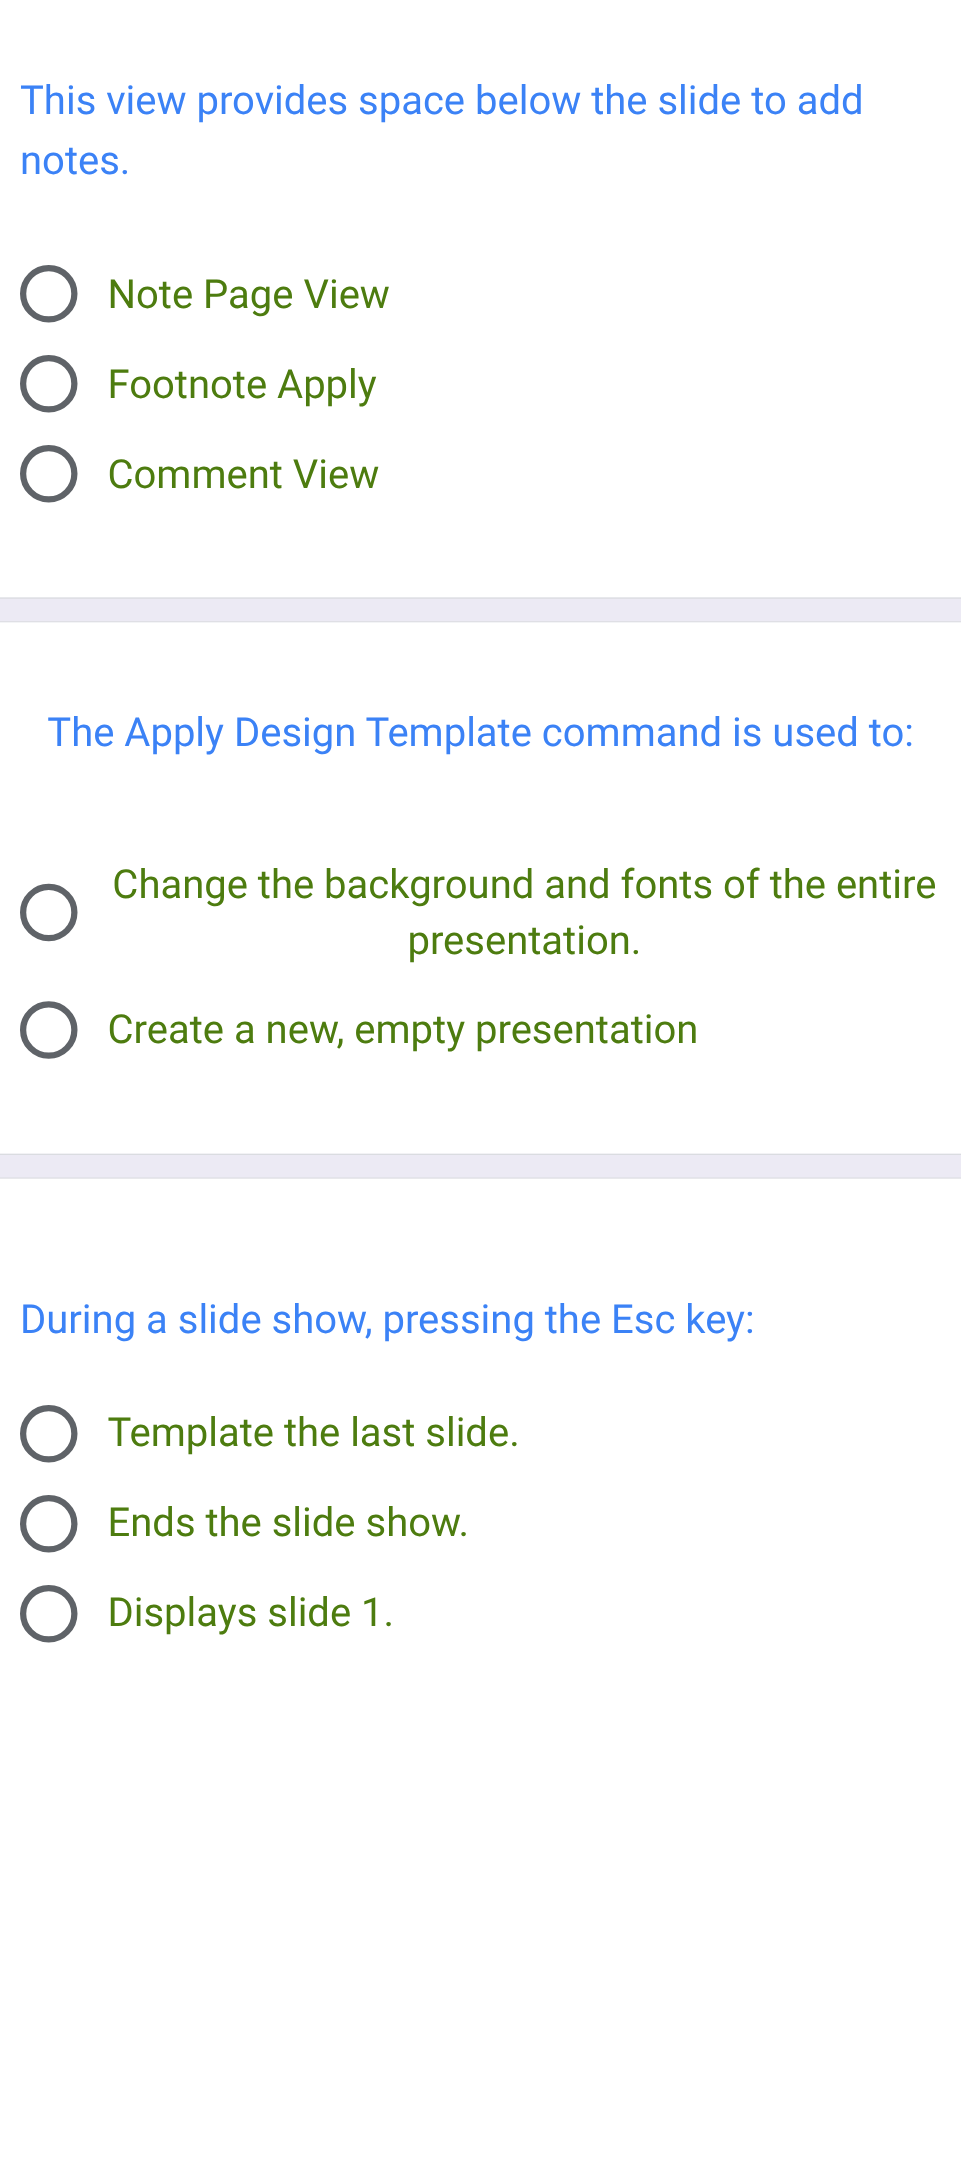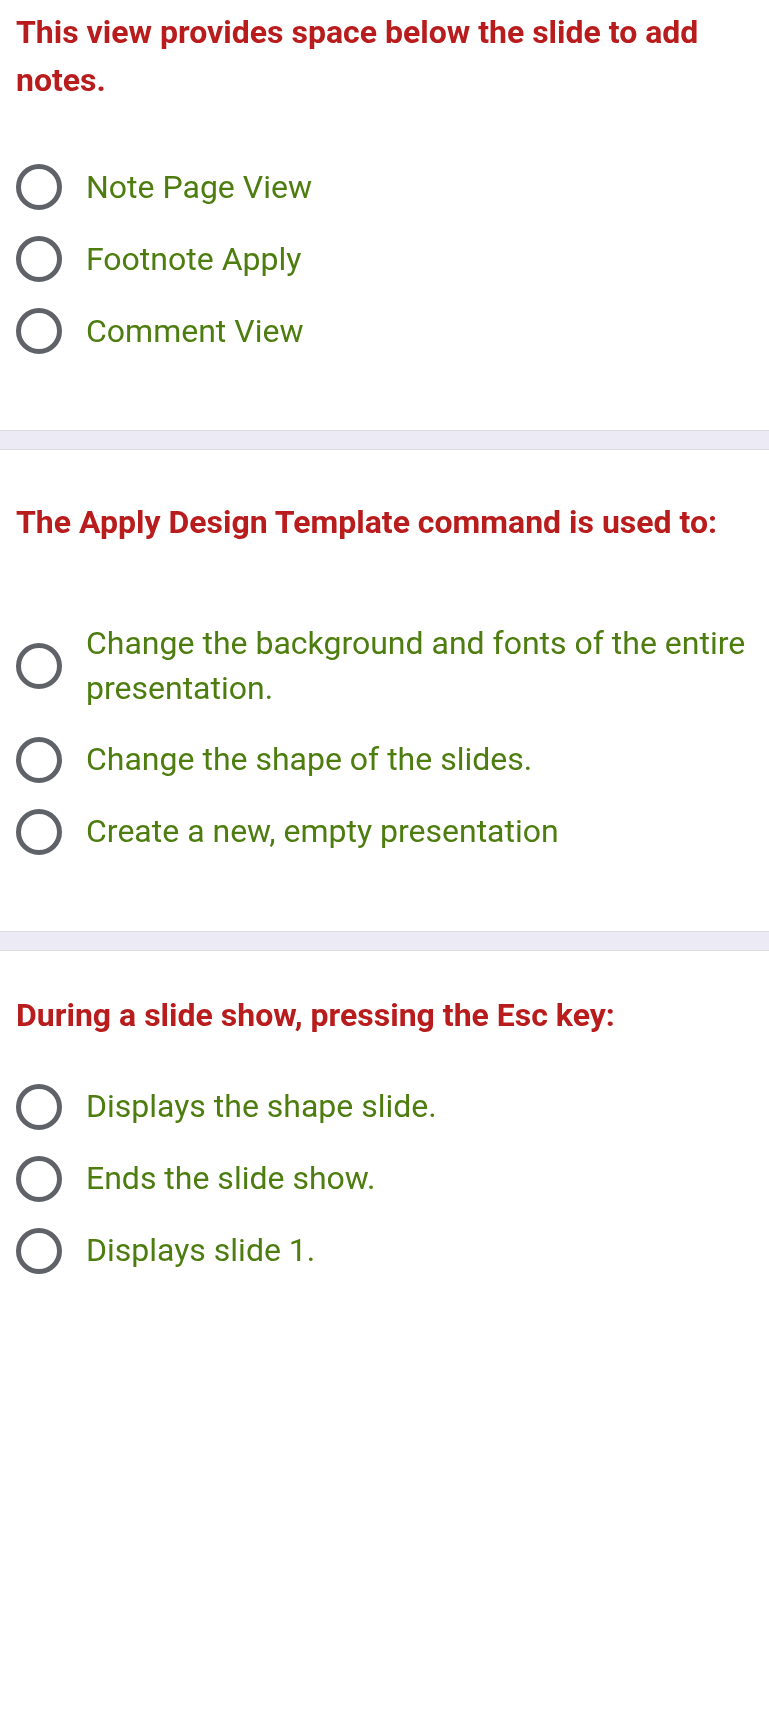--- a/index.html
+++ b/index.html
@@ -9,23 +9,24 @@
     color: #202124;
     width: 769px;
   }
   .question-block {
     padding: 8px 16px 50px 16px;
     background: #fff;
   }
   .question-text {
     font-size: 32px;
     line-height: 1.5;
-    color: #b91c1c;
+    color: #3b82f6;
     margin-bottom: 60px;
-    font-weight: 700;
+    font-weight: 400;
+    margin-top: 48px;
   }
   .option-row {
     display: flex;
     align-items: center;
     gap: 24px;
     margin-bottom: 26px;
     cursor: pointer;
   }
   .radio {
     flex: 0 0 auto;
@@ -41,21 +42,21 @@
     line-height: 1.4;
   }
   .separator {
     height: 20px;
     background: #eceaf4;
     border-top: 1px solid #dadce0;
     border-bottom: 1px solid #dadce0;
   }
   .question-text.compact { margin-bottom: 45px; }
   .q2 .question-text { margin-bottom: 75px; }
-  .q2 { padding-top: 48px; }
+  .q2 { padding-top: 16px; text-align: center; }
   .q3 { padding-top: 40px; padding-bottom: 0; }
 </style>
 </head>
 <body>
 
 <div class="question-block">
   <div class="question-text">This view provides space below the slide to add notes.</div>
   <div class="option-row">
     <div class="radio"></div>
     <div class="option-label">Note Page View</div>
@@ -73,35 +74,31 @@
 <div class="separator"></div>
 
 <div class="question-block q2">
   <div class="question-text">The Apply Design Template command is used to:</div>
   <div class="option-row">
     <div class="radio"></div>
     <div class="option-label">Change the background and fonts of the entire presentation.</div>
   </div>
   <div class="option-row">
     <div class="radio"></div>
-    <div class="option-label">Change the shape of the slides.</div>
-  </div>
-  <div class="option-row">
-    <div class="radio"></div>
     <div class="option-label">Create a new, empty presentation</div>
   </div>
 </div>
 
 <div class="separator"></div>
 
 <div class="question-block q3">
   <div class="question-text compact">During a slide show, pressing the Esc key:</div>
   <div class="option-row">
     <div class="radio"></div>
-    <div class="option-label">Displays the shape slide.</div>
+    <div class="option-label">Template the last slide.</div>
   </div>
   <div class="option-row">
     <div class="radio"></div>
     <div class="option-label">Ends the slide show.</div>
   </div>
   <div class="option-row">
     <div class="radio"></div>
     <div class="option-label">Displays slide 1.</div>
   </div>
 </div>

